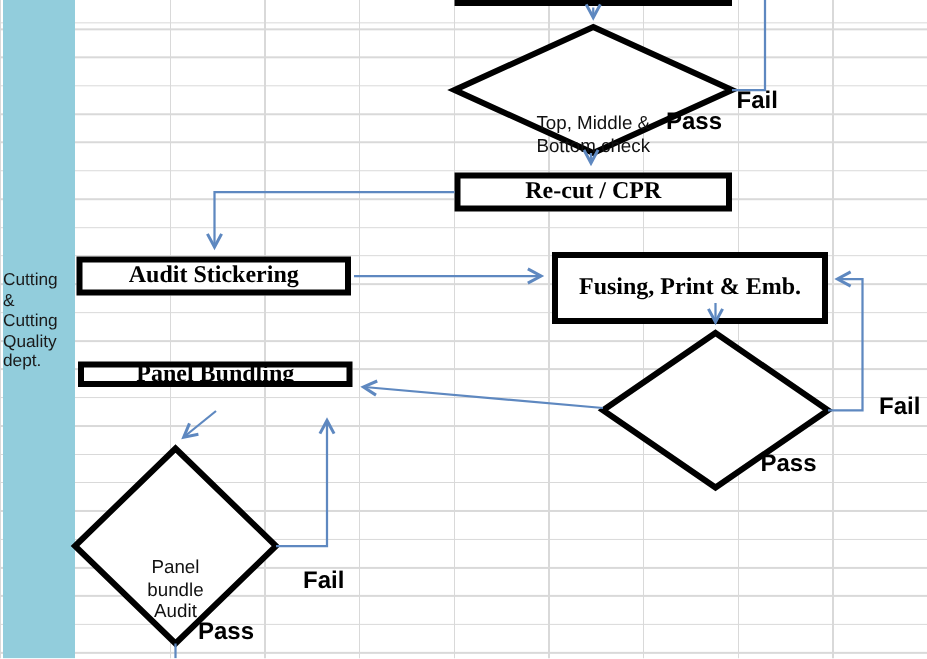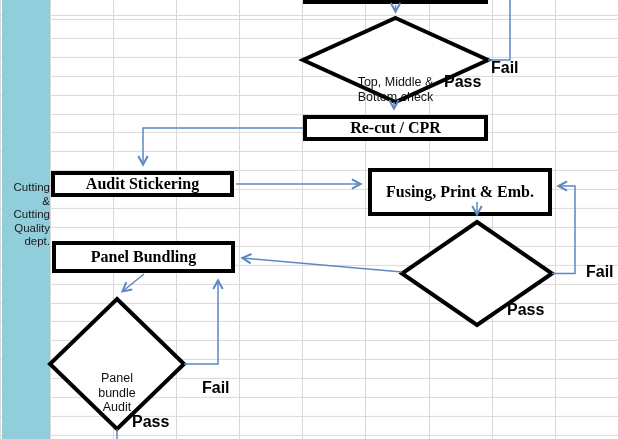--- a/index.html
+++ b/index.html
@@ -16,21 +16,21 @@
       repeating-linear-gradient(to bottom, var(--grid) 0 1px, transparent 1px 18.9px),
       repeating-linear-gradient(to right, var(--grid) 0 1px, transparent 1px 63.1px);
     background-position:0 18.9px, 50px 0;
   }
   .teal{
     position:absolute;left:2px;top:0;width:48px;height:439px;
     background:var(--teal);
   }
   .dept-label{
     position:absolute;left:2px;top:181px;width:48px;
-    text-align:right;font-size:11.5px;line-height:1.18;color:#1a1a1a;
+    text-align:left;font-size:11.5px;line-height:1.18;color:#1a1a1a;
     white-space:pre-line;
   }
   .box{
     position:absolute;box-sizing:border-box;
     border:4px solid #000;background:#fff;
     display:flex;align-items:center;justify-content:center;
     font-family:"Liberation Serif",serif;font-weight:700;font-size:16px;color:#000;
     white-space:pre-line;z-index:2;
   }
   svg.layer{position:absolute;left:0;top:0;z-index:3;pointer-events:none;}
@@ -65,21 +65,21 @@
   </div>
 
   <div class="box" style="left:51px;top:171px;width:183px;height:26px">
     <span>Audit Stickering</span>
   </div>
 
   <div class="box" style="left:368px;top:168px;width:184px;height:48px">
     <span>Fusing, Print &amp; Emb.</span>
   </div>
 
-  <div class="box" style="left:52px;top:241px;width:183px;height:32px">
+  <div class="box" style="left:52px;top:241px;width:183px;height:17px">
     <span>Panel Bundling</span>
   </div>
 
   <svg class="layer" width="618" height="439" viewBox="0 0 618 439">
     <defs>
       <marker id="arr" viewBox="0 0 10 10" refX="7.5" refY="5" markerWidth="9" markerHeight="9" orient="auto">
         <path d="M1.5,1.5 L8,5 L1.5,8.5" class="connm"></path>
       </marker>
     </defs>
 

